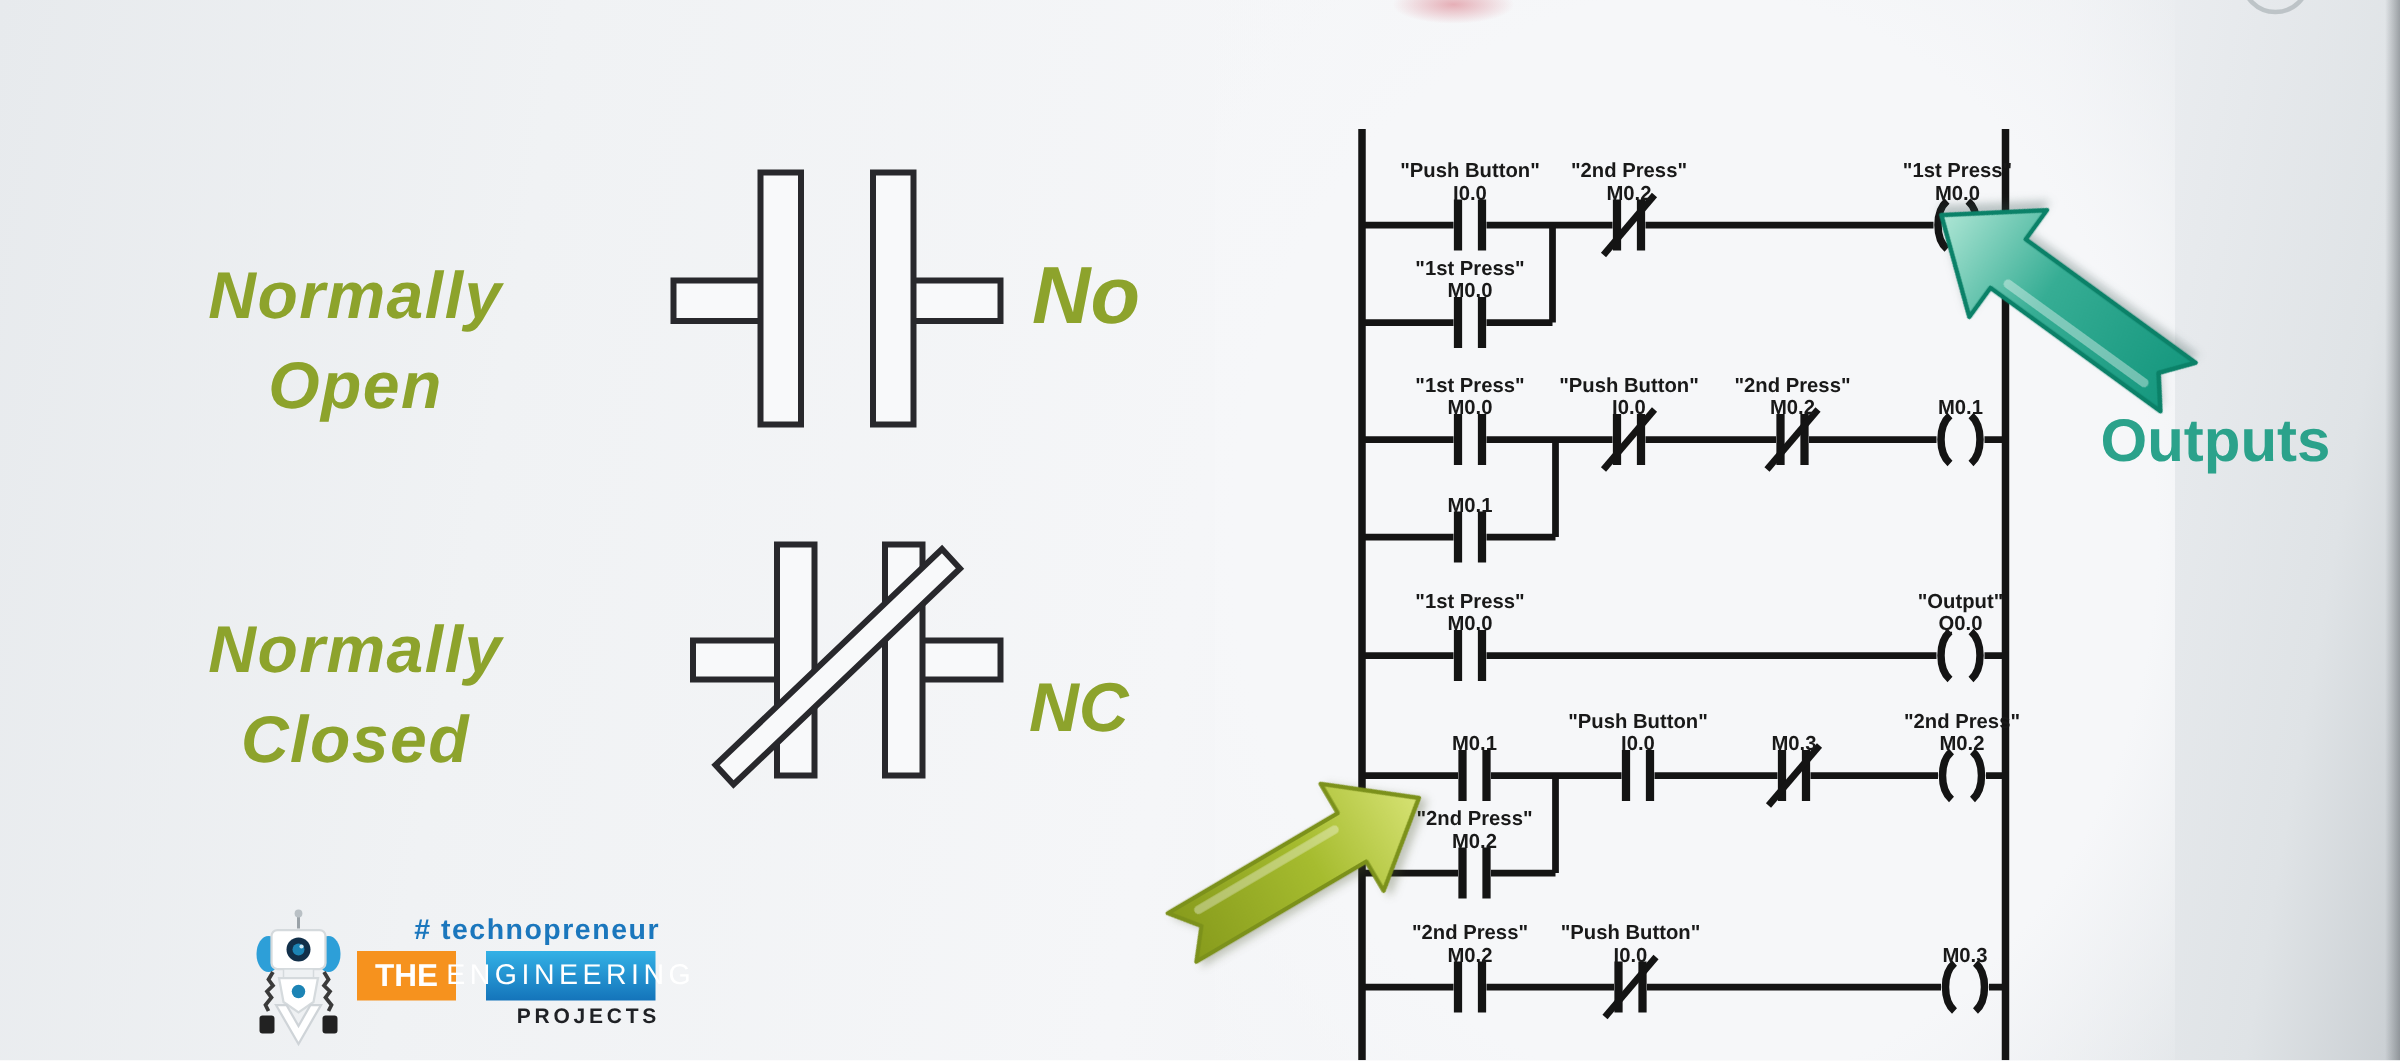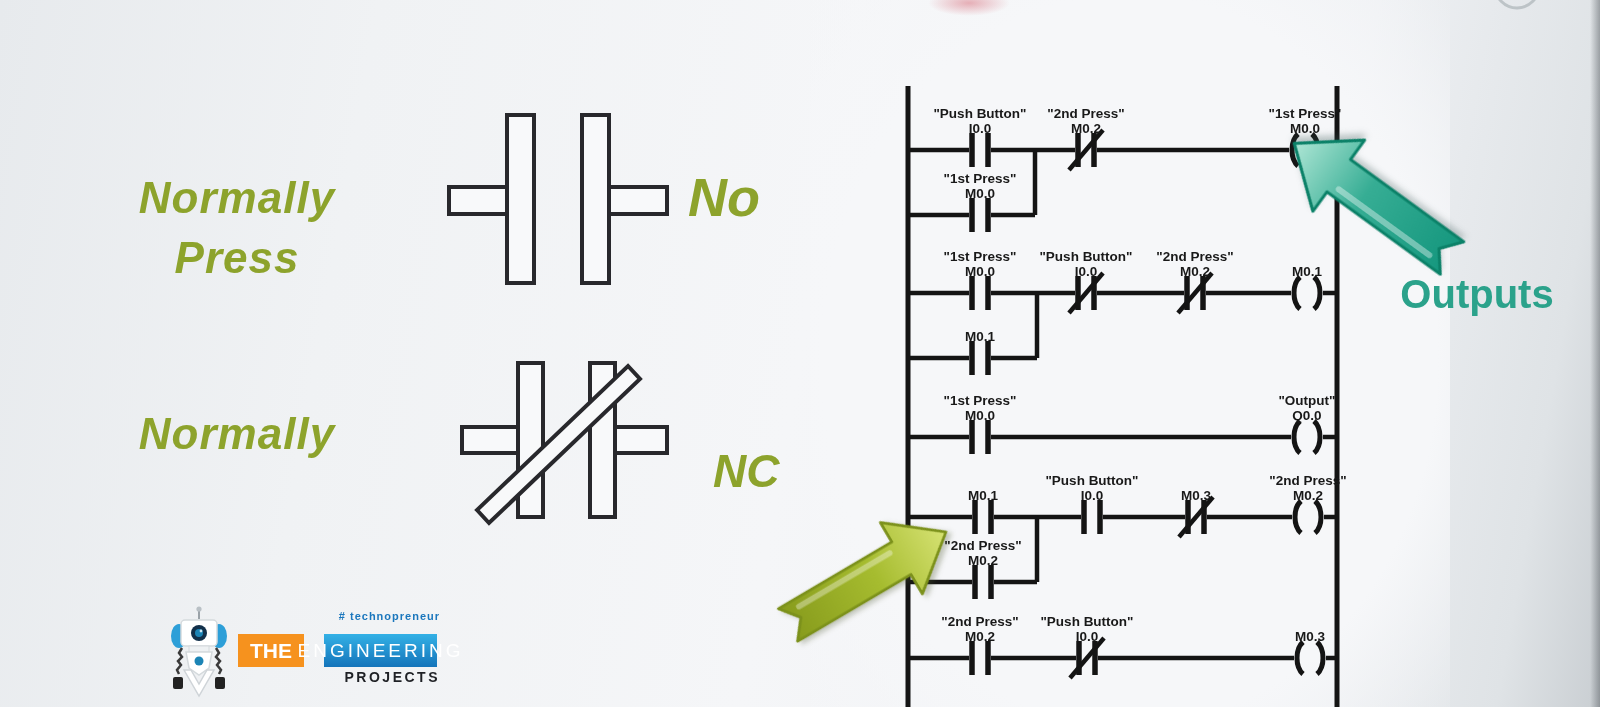--- a/index.html
+++ b/index.html
@@ -13,21 +13,21 @@
   .top-smudge{position:absolute;left:928px;top:-10px;width:82px;height:26px;border-radius:50%;
     background:radial-gradient(ellipse at center,rgba(224,150,160,.75),rgba(224,150,160,0) 70%);}
   .scene{position:absolute;left:0;top:0;}
   .txt{position:absolute;color:#8da32c;font-weight:bold;}
   .legend-title{width:310px;text-align:center;font-style:italic;font-size:44px;line-height:60px;letter-spacing:1px;}
   .abbr{font-style:italic;}
   .annot{font-size:40px;text-align:center;}
   .outputs{color:#2ba28b;}
   .logo{position:absolute;left:150px;top:598px;width:290px;height:104px;}
   .logo .tagline{position:absolute;right:0;top:12px;width:200px;text-align:right;
-    color:#1b77bd;font-size:11px;font-weight:bold;letter-spacing:1px;}
+    color:#1b77bd;font-size:19px;font-weight:bold;letter-spacing:1px;}
   .logo .boxes{position:absolute;left:88px;top:36px;height:33px;display:flex;gap:17px;}
   .logo .box-the{background:#f6921e;color:#fff;font-weight:bold;font-size:21px;
     display:flex;align-items:center;justify-content:center;width:66px;margin-right:3px;}
   .logo .box-eng{background:linear-gradient(180deg,#33b1e6,#1474ba);color:#fff;font-weight:normal;font-size:19px;
     display:flex;align-items:center;justify-content:center;width:113px;letter-spacing:3px;}
   .logo .projects{position:absolute;right:0;top:71px;color:#1f2125;font-weight:bold;font-size:14px;letter-spacing:2.5px;}
 </style>
 </head>
 <body>
 
@@ -183,28 +183,29 @@
       <line x1="20" y1="-11" x2="132" y2="-11" stroke="rgba(255,255,255,0.38)" stroke-width="6" stroke-linecap="round"></line>
     </g>
     <g transform="translate(788,625) rotate(-30.5) scale(0.94)" style="filter:drop-shadow(3px 4px 3px rgba(70,80,40,0.30))">
       <use href="#big-arrow" fill="url(#oliveGrad)" stroke="#7c911b" stroke-width="3" stroke-linejoin="round"></use>
       <line x1="20" y1="-11" x2="132" y2="-11" stroke="rgba(255,255,255,0.35)" stroke-width="6" stroke-linecap="round"></line>
     </g>
   </svg>
 
   <div class="txt legend-title" style="left:82px;top:168px;">
     <div>Normally</div>
-    <div>Press</div>
+    <div>Open</div>
   </div>
   <div class="txt abbr" style="left:688px;top:166px;font-size:54px;">No</div>
 
   <div class="txt legend-title" style="left:82px;top:404px;">
     <div>Normally</div>
+    <div>Closed</div>
   </div>
-  <div class="txt abbr" style="left:686px;top:444px;font-size:46px;margin-left:27px;">NC</div>
+  <div class="txt abbr" style="left:686px;top:444px;font-size:46px;">NC</div>
 
   <div class="txt annot outputs" style="left:1372px;top:272px;width:210px;">Outputs</div>
 
   <div class="logo">
     <svg width="86" height="96" viewBox="0 0 86 96" style="position:absolute;left:6px;top:6px;">
       <line x1="43" y1="6" x2="43" y2="15" stroke="#9aa2a8" stroke-width="2"></line>
       <circle cx="43" cy="5" r="2.6" fill="#b9c0c5"></circle>
       <ellipse cx="23" cy="32" rx="8" ry="12" fill="#2d9fd8"></ellipse>
       <ellipse cx="63" cy="32" rx="8" ry="12" fill="#2d9fd8"></ellipse>
       <path d="M29,16 h28 a4,4 0 0 1 4,4 v18 a4,4 0 0 1 -4,4 h-28 a4,4 0 0 1 -4,-4 v-18 a4,4 0 0 1 4,-4 z" fill="#ffffff" stroke="#d5dadd" stroke-width="1.5"></path>

